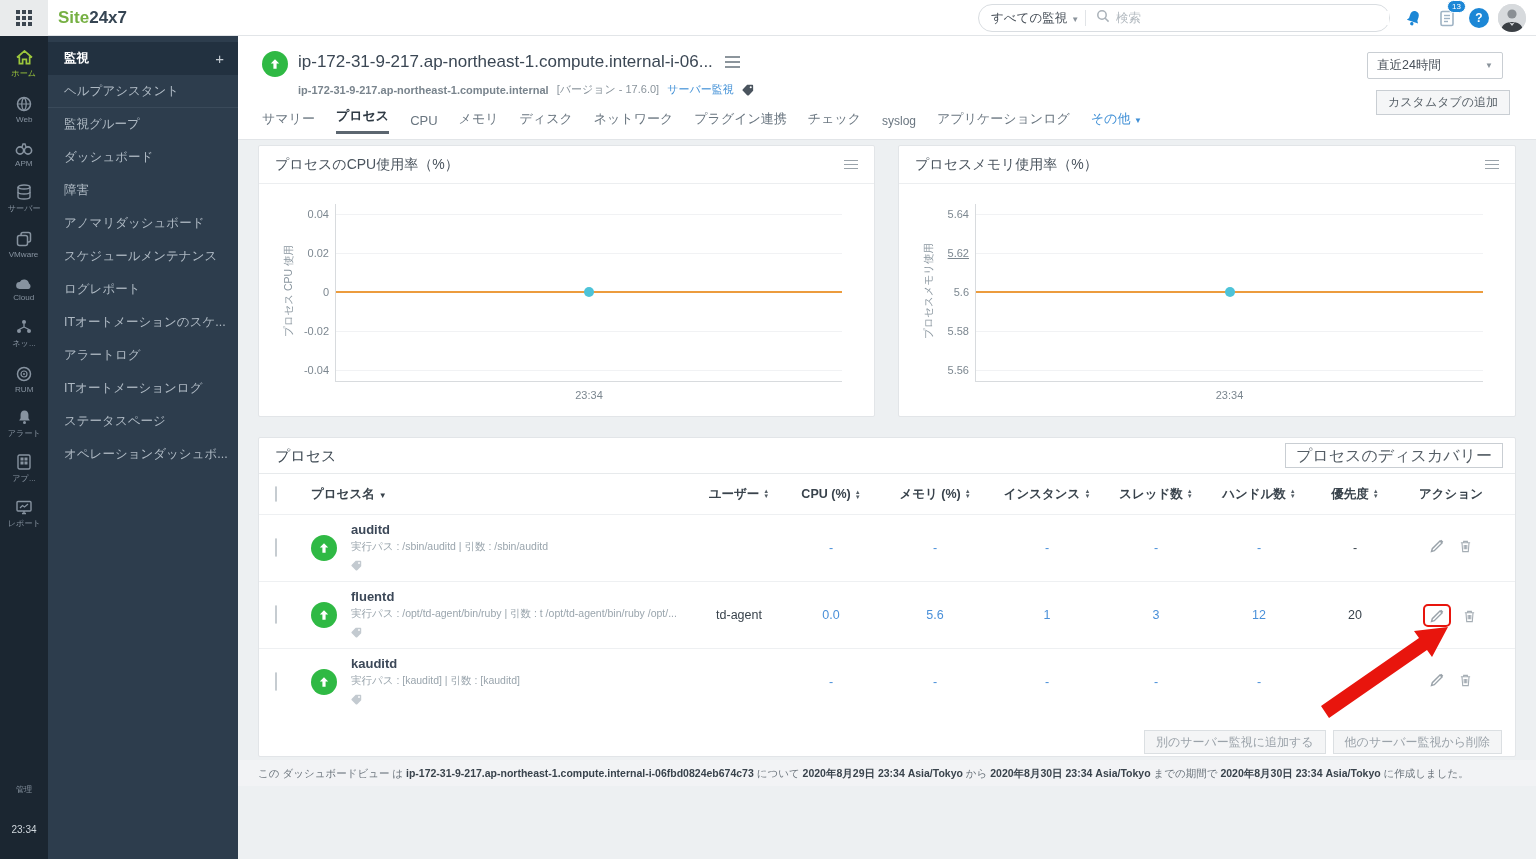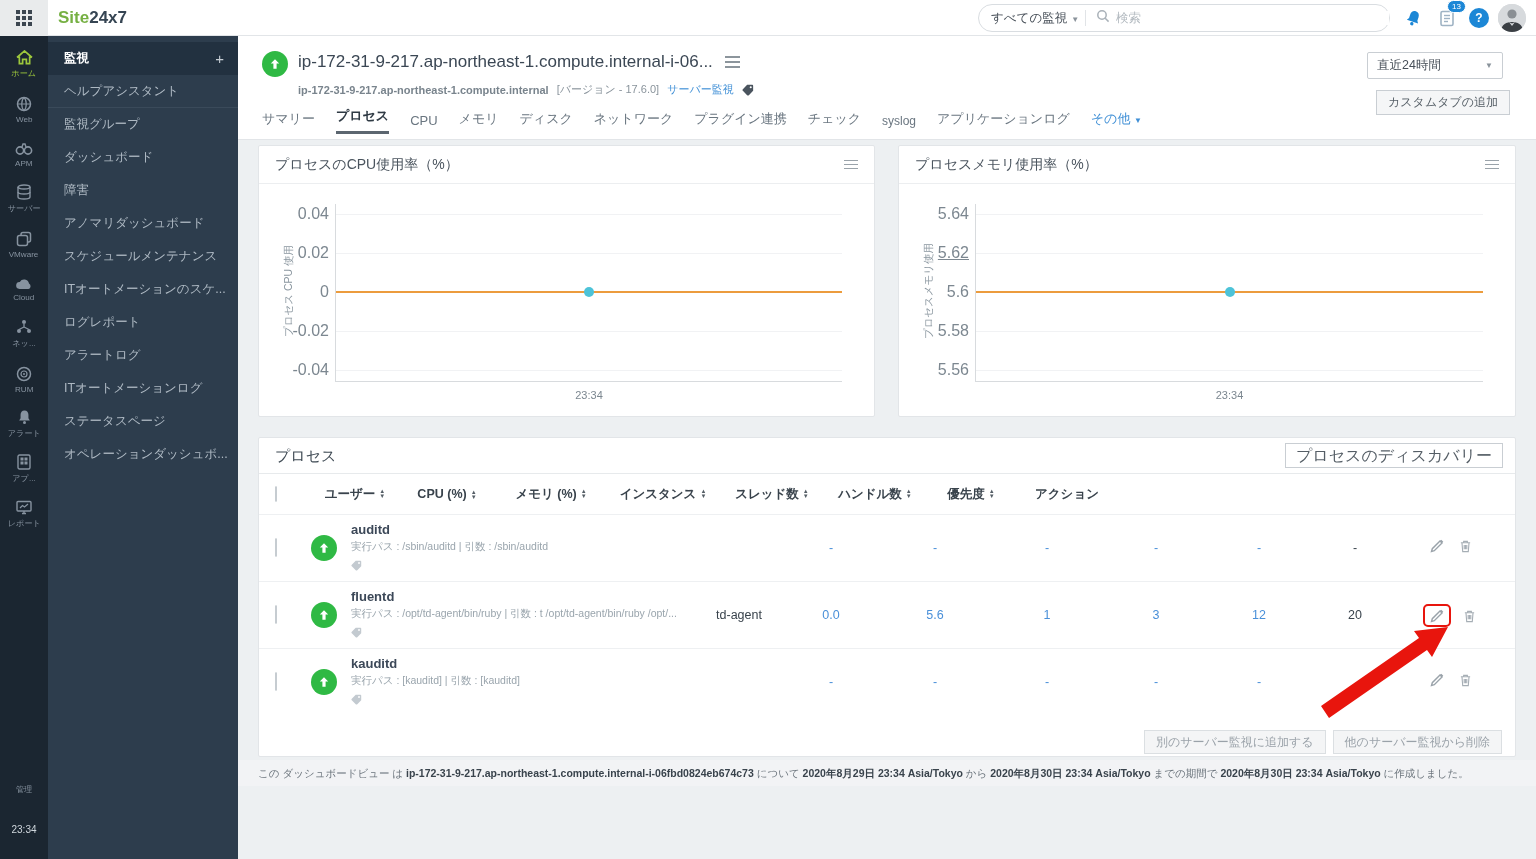--- a/index.html
+++ b/index.html
@@ -62,21 +62,21 @@
 
   
   .card { position:absolute; top:145px; height:272px; background:#fff; border:1px solid #e2e5e8; border-radius:2px; }
   .card.c1 { left:258px; width:617px; } .card.c2 { left:898px; width:618px; }
   .card-head { height:38px; border-bottom:1px solid #eceef0; display:flex; align-items:center; justify-content:space-between; padding:0 16px; }
   .card-title { font-size:14px; color:#4a545e; }
   .cmenu { display:inline-flex; flex-direction:column; gap:2.5px; cursor:pointer; }
   .cmenu i { display:block; width:14px; height:1.5px; background:#9aa3aa; }
   .plot { position:absolute; left:76px; right:32px; top:58px; height:178px; border-left:1px solid #d8dbde; border-bottom:1px solid #d8dbde; }
   .gl { position:absolute; left:0; right:0; height:1px; background:#f1f2f4; }
-  .ytick { position:absolute; right:calc(100% + 7px); transform:translateY(-50%); font-size:16px; color:#7c8790; white-space:nowrap; }
+  .ytick { position:absolute; right:calc(100% + 7px); transform:translateY(-50%); font-size:11px; color:#7c8790; white-space:nowrap; }
   .dline { position:absolute; left:0; right:0; height:2px; background:#ec9c3d; }
   .dot { position:absolute; left:50%; width:10px; height:10px; border-radius:50%; background:#4dc3d8; transform:translate(-50%,-50%); }
   .xtick { position:absolute; top:calc(100% + 8px); left:50%; transform:translateX(-50%); font-size:11px; color:#7c8790; }
   .ylab { position:absolute; left:30px; top:145px; transform:translate(-50%,-50%) rotate(-90deg); font-size:10.5px; color:#8b97a0; white-space:nowrap; }
 
   
   .panel { position:absolute; left:258px; top:437px; width:1258px; height:320px; background:#fff; border:1px solid #e2e5e8; border-radius:2px; }
   .p-head { height:36px; border-bottom:1px solid #e7eaec; position:relative; }
   .p-title { position:absolute; left:16px; top:9px; font-size:15px; color:#3f4a54; }
   .disc-btn { position:absolute; right:12px; top:5px; height:25px; border:1px solid #c9ced3; background:#fff; font-size:16px; color:#555e66; padding:0 10px; line-height:23px; cursor:pointer; }
@@ -280,22 +280,22 @@
 
 <div class="menubar">
   <div style="height:6px;"></div>
   <div class="mi active"><span>監視</span><span class="plus">+</span></div>
   <div class="mi first">ヘルプアシスタント</div>
   <div class="mi">監視グループ</div>
   <div class="mi">ダッシュボード</div>
   <div class="mi">障害</div>
   <div class="mi">アノマリダッシュボード</div>
   <div class="mi">スケジュールメンテナンス</div>
+  <div class="mi">ログレポート</div>
   <div class="mi">ITオートメーションのスケ...</div>
-  <div class="mi">ログレポート</div>
   <div class="mi">アラートログ</div>
   <div class="mi">ITオートメーションログ</div>
   <div class="mi">ステータスページ</div>
   <div class="mi">オペレーションダッシュボ...</div>
 </div>
 
 <div class="mainhead">
   <span class="status-up mh-status">
     <svg width="12" height="12" viewBox="0 0 12 12">
         <path d="M6 1.2 L10.2 5.6 H7.6 V10.8 H4.4 V5.6 H1.8 Z" fill="#fff"></path>
@@ -393,20 +393,23 @@
 </div>
 
 <div class="panel">
   <div class="p-head">
     <span class="p-title">プロセス</span>
     <button class="disc-btn">プロセスのディスカバリー</button>
   </div>
 
   <div class="trow thead">
     <span class="c-check"><span class="chk"></span></span>
+    <span class="c-name">
+        <span><span>プロセス名</span><span class="caret-dn">▼</span></span>
+      </span>
     <span class="c-user"><span>ユーザー</span><span class="sorter">
           <span>▲</span>
           <span>▼</span>
         </span></span>
     <span class="c-cpu"><span>CPU (%)</span><span class="sorter">
           <span>▲</span>
           <span>▼</span>
         </span></span>
     <span class="c-mem"><span>メモリ (%)</span><span class="sorter">
           <span>▲</span>

